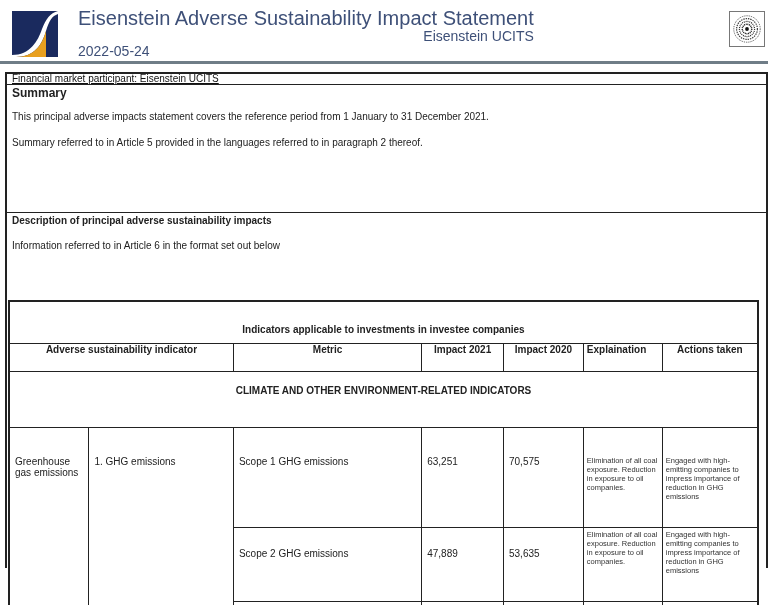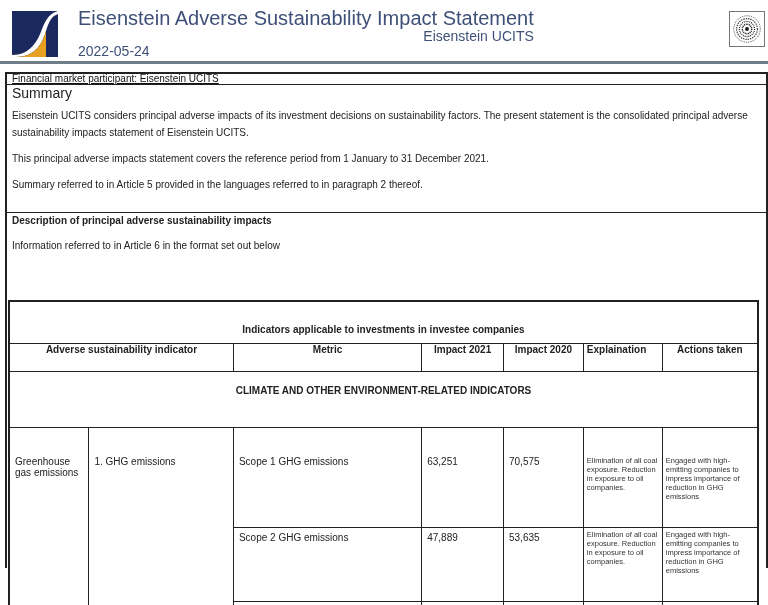--- a/index.html
+++ b/index.html
@@ -11,36 +11,36 @@
     .title-block { position: absolute; left: 78px; top: 7px; color: #3d4f73; }
     .title { font-size: 20px; line-height: 22px; color: #3e5078; }
     .subtitle { font-size: 14px; line-height: 15px; color: #3e5078; text-align: right; }
     .date { font-size: 14px; line-height: 15px; color: #3e5078; }
     .qr { position: absolute; left: 729px; top: 11px; width: 36px; height: 36px; border: 1px solid #777; background: #fff; }
     .header-rule { position: absolute; left: 0; top: 61px; width: 768px; height: 3px; background: #6f7d87; }
 
     .doc { position: absolute; left: 5px; top: 72px; width: 763px; height: 496px; border-left: 2px solid #222; border-right: 2px solid #222; border-top: 2px solid #222; }
     .fmp { height: 11px; border-bottom: 1px solid #222; font-size: 10px; line-height: 10px; padding-left: 5px; text-decoration: underline; color: #111; }
     .summary { position: relative; height: 128px; border-bottom: 1px solid #222; padding: 2px 5px; font-size: 10px; }
-    .summary h3 { font-size: 14px; font-weight: normal; line-height: 12px; }
+    .summary h3 { font-size: 12px; font-weight: bold; line-height: 12px; }
     .summary p { line-height: 17px; margin-top: 9px; }
     .summary p.first { margin-top: 8px; }
     .desc { height: 88px; padding: 2px 5px; font-size: 10px; border-bottom: 0; }
     .desc h3 { font-size: 10px; font-weight: bold; line-height: 12px; }
     .desc p { margin-top: 13px; line-height: 12px; }
 
     table.pai { position: absolute; left: 1px; top: 226px; width: 751px; border-collapse: collapse; font-size: 10px; border: 2px solid #222; }
     table.pai td, table.pai th { border: 1px solid #222; vertical-align: top; }
     .t-caption { height: 42px; text-align: center; vertical-align: middle !important; font-weight: bold; padding-top: 14px; }
     th.h { font-weight: bold; text-align: center; height: 28px; padding: 0 3px; }
     th.hl { text-align: left; }
     .section { height: 56px; text-align: center; font-weight: bold; padding-top: 13px; }
     .cell { padding: 28px 5px 2px 5px; }
     .small { font-size: 7.5px; line-height: 9px; padding: 28px 3px 2px 3px; color: #333; }
-    .row2 .cell { padding-top: 4px; }
+    .row2 .cell { padding-top: 20px; }
     .row2 .small { padding-top: 2px; }
   </style>
 </head>
 <body>
 
 <div class="header">
   <svg class="logo" viewBox="0 0 46 46">
     <rect x="0" y="0" width="46" height="46" fill="#1a2a5e"></rect>
     <path d="M0 46 L0 44 C18 44 26 30 30 18 C34 8 38 2 46 0 L46 3 C40 5 37 10 34 20 C30 34 22 46 4 46 Z" fill="#ffffff"></path>
     <path d="M4 46 C22 46 30 34 34 20 L34 46 Z" fill="#e8a020"></path>
@@ -58,21 +58,20 @@
     <circle cx="18" cy="18" r="2" fill="#111"></circle>
   </svg>
   <div class="header-rule"></div>
 </div>
 
 <div class="doc">
   <div class="fmp">Financial market participant: Eisenstein UCITS</div>
 
   <div class="summary">
     <h3>Summary</h3>
-    <p class="first">Eisenstein UCITS considers principal adverse impacts of its investment decisions on sustainability factors. The present statement is the consolidated principal adverse sustainability impacts statement of Eisenstein UCITS.</p>
     <p>This principal adverse impacts statement covers the reference period from 1 January to 31 December 2021.</p>
     <p>Summary referred to in Article 5 provided in the languages referred to in paragraph 2 thereof.</p>
   </div>
 
   <div class="desc">
     <h3>Description of principal adverse sustainability impacts</h3>
     <p>Information referred to in Article 6 in the format set out below</p>
   </div>
 
   <table class="pai">

